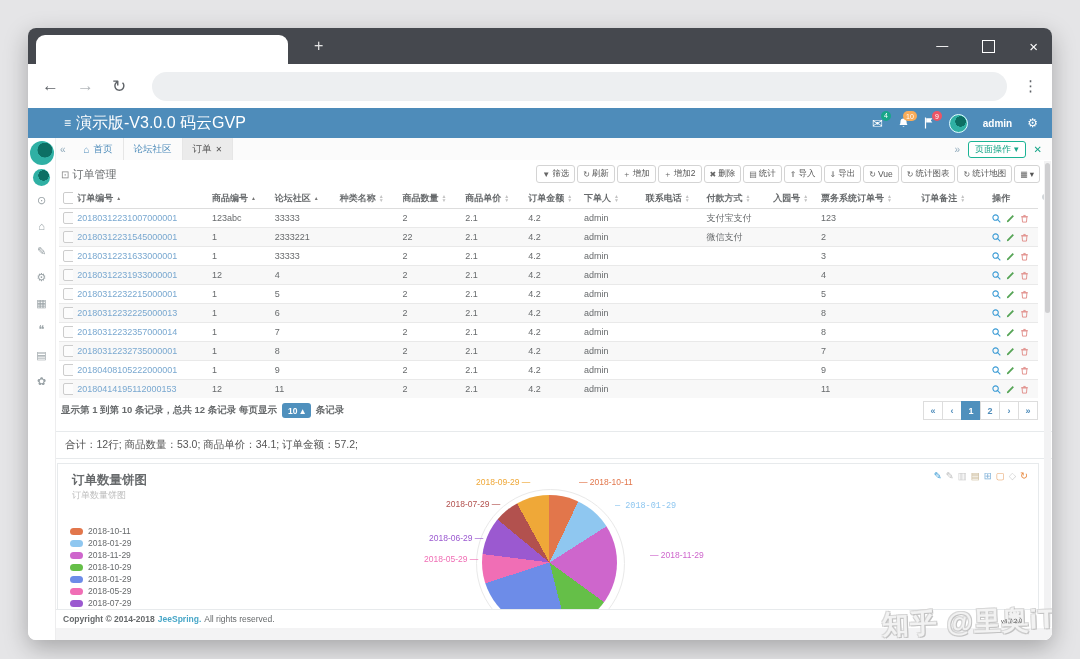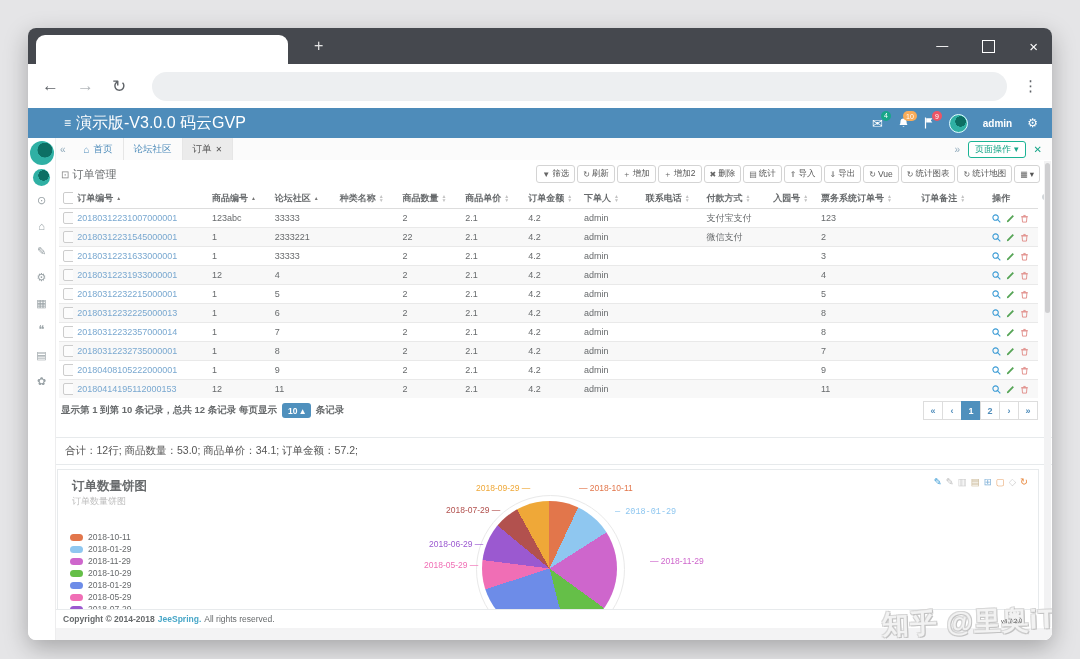--- a/index.html
+++ b/index.html
@@ -69,21 +69,21 @@
   .sorts.asc{color:#777;}
   .acts{display:flex;gap:5px;align-items:center;}
   .hdot{position:absolute;right:4px;top:6px;width:6px;height:6px;border-radius:50%;background:#d3d7da;}
   
   .pager-row{display:flex;align-items:center;padding:3px 14px 3px 6px;font-size:9.5px;color:#676a6c;font-weight:bold;}
   .psel{background:#4f90bd;color:#fff;font-size:8.5px;padding:2.5px 6px;border-radius:3px;margin:0 5px;display:inline-flex;gap:3px;align-items:center;}
   .pages{margin-left:auto;display:flex;}
   .pbtn{min-width:20px;height:19px;box-sizing:border-box;border:1px solid #ddd;margin-left:-1px;display:flex;align-items:center;justify-content:center;color:#4e8cba;font-size:9px;background:#fff;}
   .pbtn.active{background:#4f90bd;border-color:#4f90bd;color:#fff;}
   
-  .summary-row{margin-top:14px;border-top:1px solid #e7eaec;border-bottom:1px solid #e7eaec;padding:6px 10px;font-size:10.5px;color:#555;}
+  .summary-row{margin-top:8px;border-top:1px solid #e7eaec;border-bottom:1px solid #e7eaec;padding:6px 10px;font-size:10.5px;color:#555;}
   
   .chart-panel{position:relative;margin:4px 13px 0 2px;height:170px;border:1px solid #e7eaec;background:#fff;overflow:hidden;}
   .chart-title{position:absolute;left:14px;top:8px;font-size:12.5px;font-weight:bold;color:#676a6c;}
   .chart-sub{position:absolute;left:14px;top:25px;font-size:9px;color:#bcbcbc;}
   .chart-tools{position:absolute;right:10px;top:6px;display:flex;gap:4px;font-size:9.5px;}
   .legend{position:absolute;left:12px;top:64px;}
   .litem{display:flex;align-items:center;gap:5px;margin-bottom:5px;font-size:8.5px;color:#676a6c;line-height:7px;}
   .lmark{width:13px;height:7px;border-radius:4px;flex:0 0 13px;}
   .ring{position:absolute;left:418px;top:25px;width:147px;height:147px;border:1px solid #e9e9e9;border-radius:50%;}
   .pie{position:absolute;left:424px;top:31px;width:135px;height:135px;border-radius:50%;}

